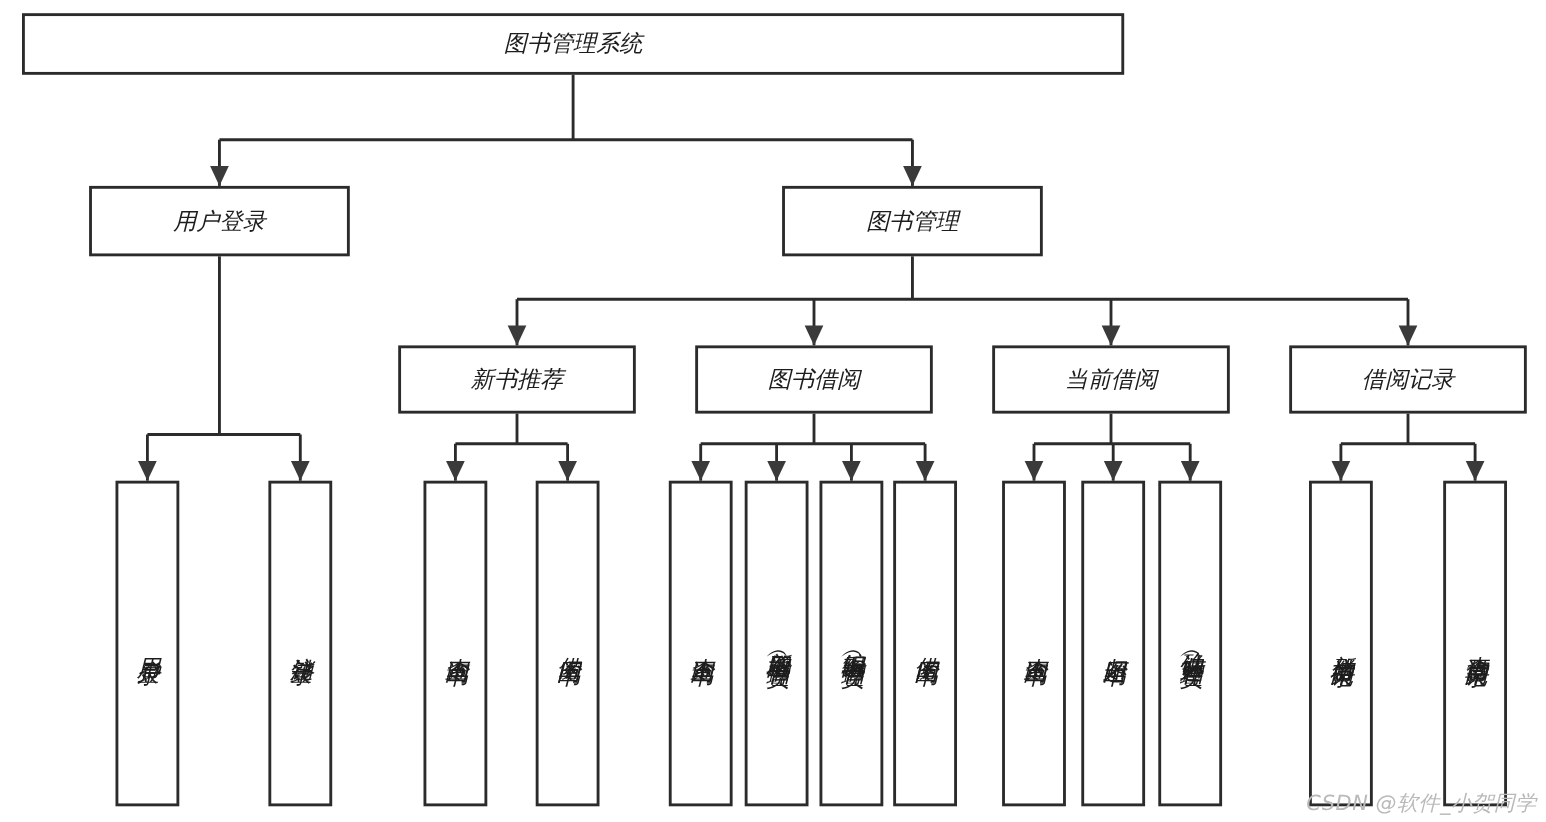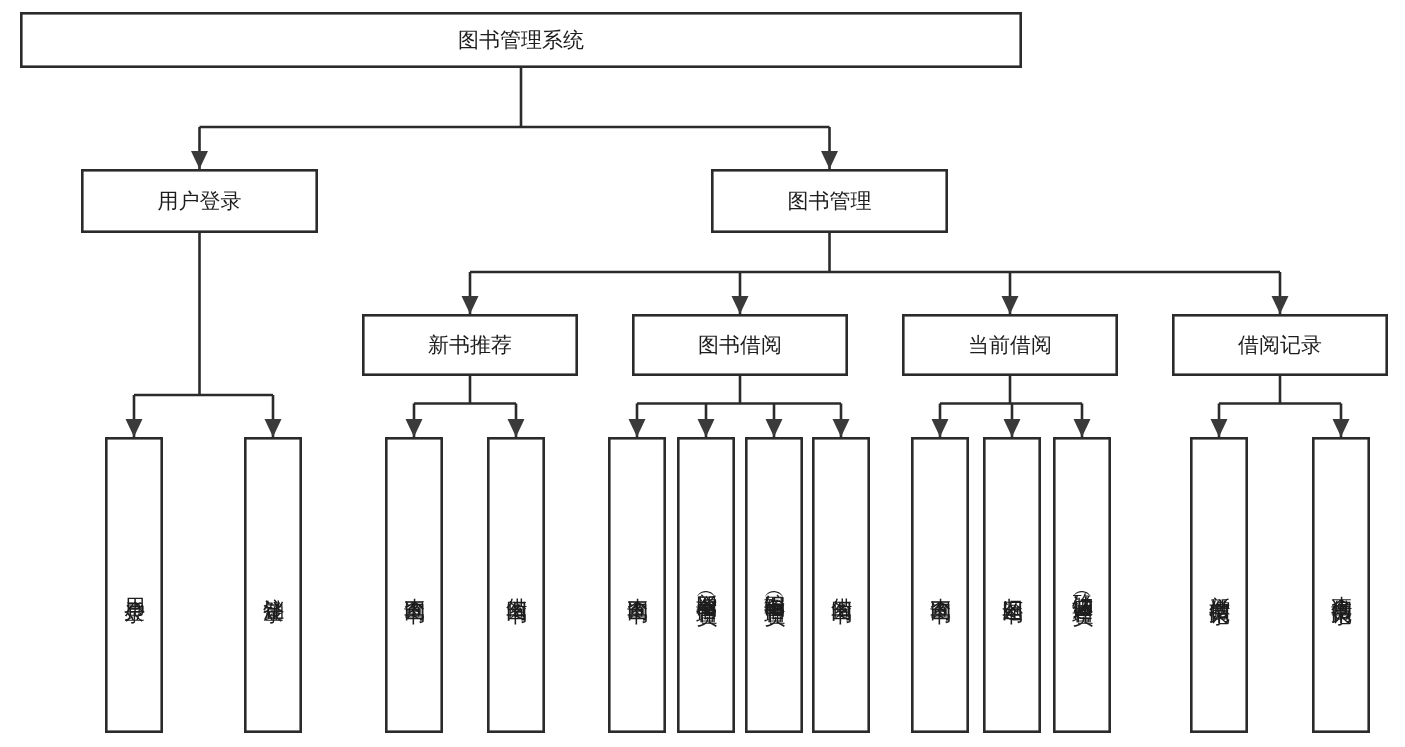--- a/index.html
+++ b/index.html
@@ -10,20 +10,21 @@
   body {
     width: 1405px;
     height: 747px;
     font-family: "DejaVu Sans", "Liberation Sans", sans-serif;
     overflow: hidden;
   }
   #diagram-root {
     position: relative;
     width: 1405px;
     height: 747px;
+    font-style: italic;
   }
   svg.canvas {
     position: absolute;
     left: 0;
     top: 0;
     width: 1405px;
     height: 747px;
   }
   .node-rect {
     fill: #ffffff;
@@ -180,13 +181,14 @@
       <div class="label-vert" style="left: 608px; top: 437px; width: 58px; height: 296px;">查询图书</div>
       <div class="label-vert" style="left: 677px; top: 437px; width: 58px; height: 296px;">新增图书（管理员）</div>
       <div class="label-vert" style="left: 745px; top: 437px; width: 58px; height: 296px;">编辑图书（管理员）</div>
       <div class="label-vert" style="left: 812px; top: 437px; width: 58px; height: 296px;">借阅图书</div>
       <div class="label-vert" style="left: 911px; top: 437px; width: 58px; height: 296px;">查询图书</div>
       <div class="label-vert" style="left: 983px; top: 437px; width: 58px; height: 296px;">归还图书</div>
       <div class="label-vert" style="left: 1053px; top: 437px; width: 58px; height: 296px;">确认归还（管理员）</div>
       <div class="label-vert" style="left: 1190px; top: 437px; width: 58px; height: 296px;">新增借阅记录</div>
       <div class="label-vert" style="left: 1312px; top: 437px; width: 58px; height: 296px;">查询借阅记录</div>
     </div>
+  <div class="watermark">CSDN @软件_小贺同学</div>
 </div>
 
 </body></html>

